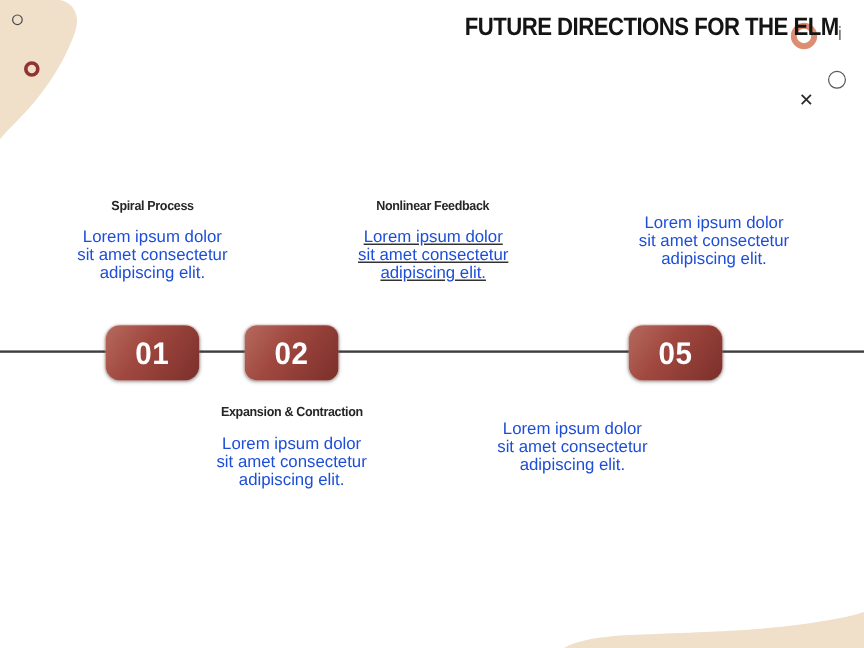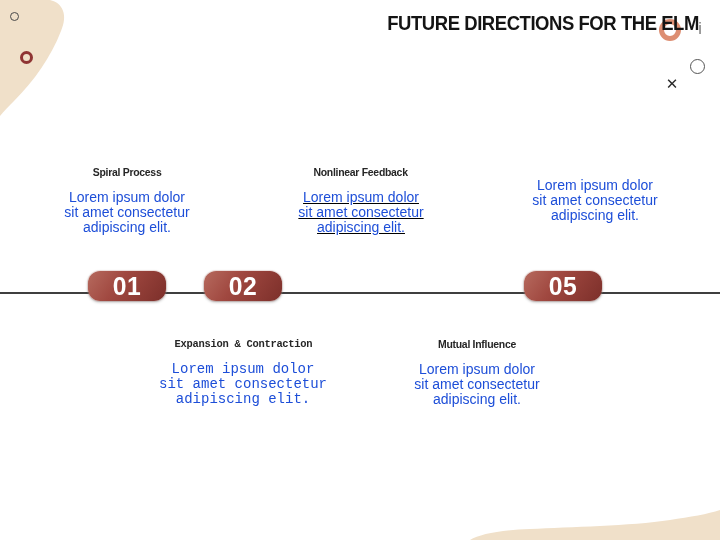--- a/index.html
+++ b/index.html
@@ -21,37 +21,37 @@
   .info-glyph{position:absolute;left:694px;top:20px;width:12px;text-align:center;
     font-size:16px;color:#7a7a7a;line-height:18px;}
   .close-glyph{position:absolute;left:662px;top:74px;width:20px;height:20px;
     font-size:15px;color:#2a2a2a;text-align:center;line-height:20px;cursor:pointer;}
   
   .title{position:absolute;top:11px;left:16px;right:0;text-align:right;
     font-size:21px;font-weight:700;color:#141414;white-space:nowrap;}
   .title .squeeze{display:inline-block;transform:scaleX(.88);letter-spacing:-.5px;}
   
   .tl-line{position:absolute;left:0;right:0;top:292px;height:2px;background:var(--timeline-line,#3f3f3f);}
-  .badge{position:absolute;top:271px;width:78px;height:30px;border-radius:12px;
+  .badge{position:absolute;top:271px;width:78px;height:46px;border-radius:12px;
     background:linear-gradient(125deg,var(--badge-gradient-light,#b66a5e) 0%,#a04840 40%,var(--badge-gradient-dark,#7c2f2a) 100%);
     box-shadow:0 1px 3px rgba(0,0,0,.35),0 0 0 1px rgba(234,196,188,.35);
     display:flex;align-items:center;justify-content:center;}
   .badge span{color:#fff;font-size:26px;font-weight:700;letter-spacing:.5px;
     display:inline-block;transform:scaleX(.95);}
-  .b1{left:88px;} .b2{left:204px;} .b3{left:322px;} .b4{left:438px;} .b5{left:524px;}
+  .b1{left:88px;} .b2{left:204px;border-radius:10px;} .b3{left:322px;} .b4{left:438px;} .b5{left:524px;}
   
   .col{position:absolute;text-align:center;}
   .col h3{margin:0 0 6px 0;font-size:11px;font-weight:700;color:#262626;letter-spacing:-.3px;
     white-space:nowrap;}
   .col h3 .squeeze{display:inline-block;transform:scaleX(.95);}
   .col p{margin:12px;font-size:14px;line-height:15px;color:#1d4ed8;white-space:pre-line;}
   .col-top{top:166px;width:180px;}
   .col-bot{top:338px;width:200px;}
   .c1{left:37px;} .c3{left:271px;text-decoration:underline;} .c5{left:505px;}
-  .c2{left:143px;font-family:Liberation Mono, monospace;} .c4{left:377px;}
+  .c2{left:143px;} .c4{left:377px;}
 </style>
 </head>
 <body>
 
 <div class="canvas">
 
   <svg class="blob blob-tl" width="70" height="118" viewBox="0 0 70 118">
     <path d="M0 0 H50 C63 3 68 15 61 31 C51 57 34 81 14 101 C9 106 4 111 0 116 Z" fill="#f0e0c9"></path>
   </svg>
   <svg class="blob blob-br" width="250" height="50" viewBox="0 0 250 50">
@@ -102,20 +102,18 @@
   </div>
 
   <div class="col col-bot c2">
     <h3>
       <span class="squeeze">Expansion &amp; Contraction</span></h3>
     <p>Lorem ipsum dolor
 sit amet consectetur
 adipiscing elit.</p>
   </div>
   <div class="col col-bot c4">
-    <h3>
-      <span class="squeeze">Mutual Influence</span></h3>
     <p>Lorem ipsum dolor
 sit amet consectetur
 adipiscing elit.</p>
   </div>
 
 </div>
 
 </body></html>

